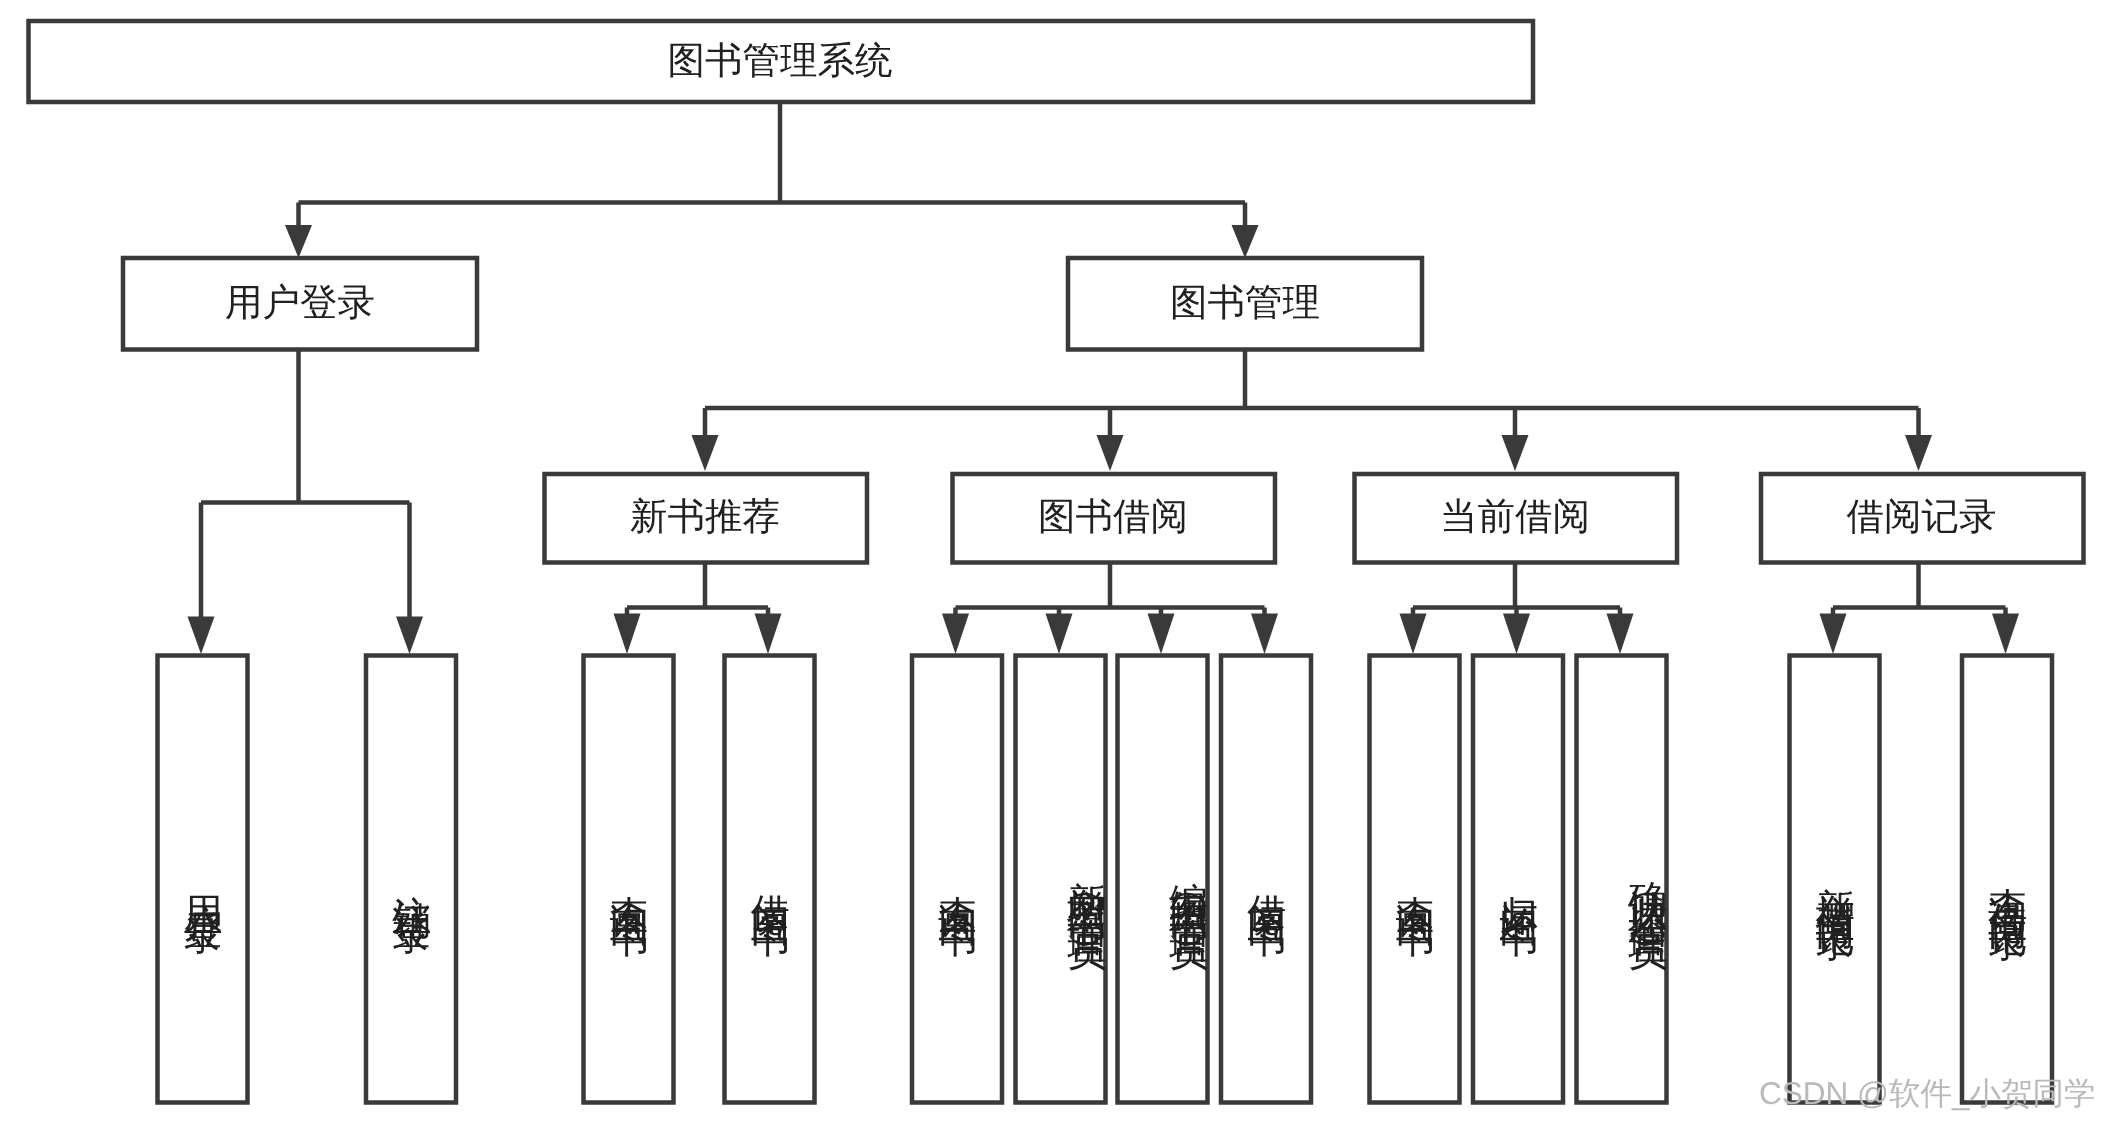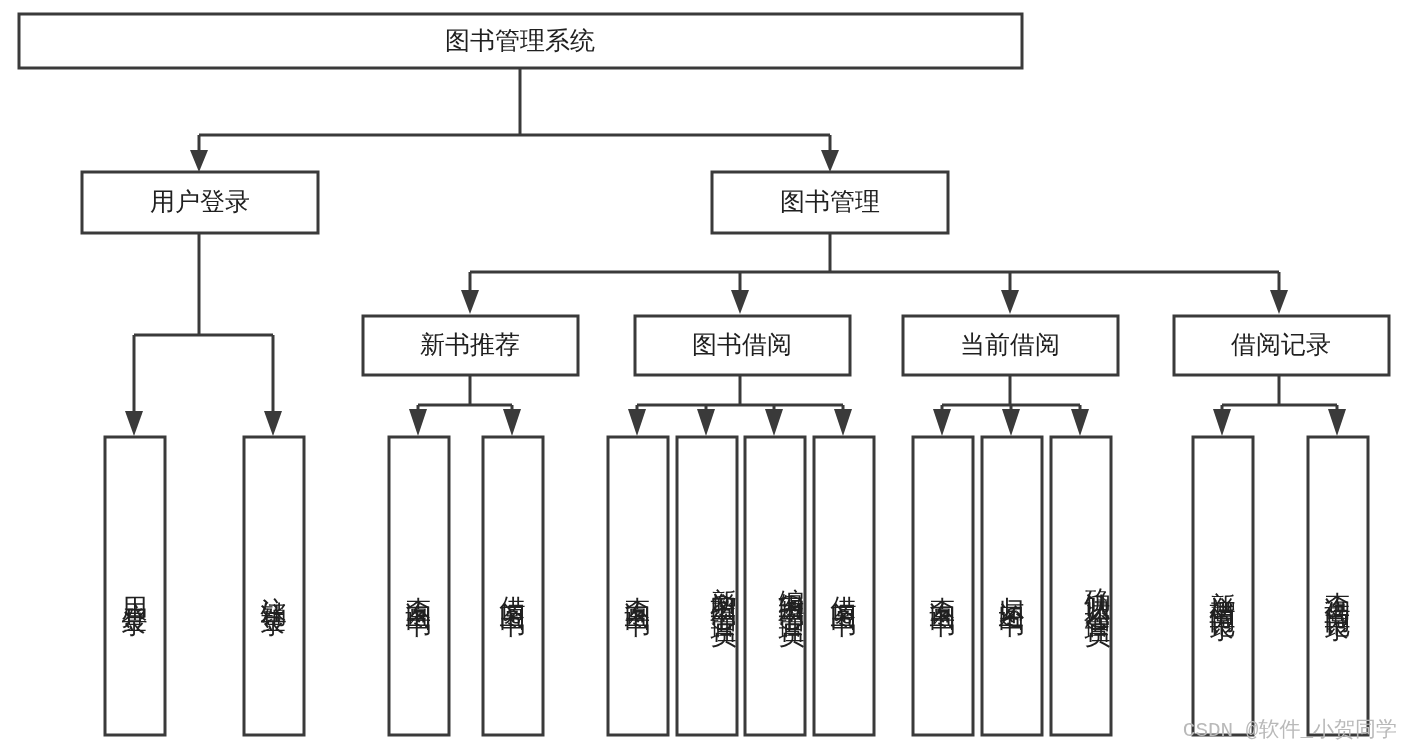--- a/index.html
+++ b/index.html
@@ -62,21 +62,21 @@
     white-space: nowrap;
     pointer-events: none;
   }
   .leaf-label.center-v {
     align-items: center;
   }
   .watermark {
     position: absolute;
     right: 8px;
     bottom: 4px;
-    font-family: Liberation Mono, monospace;
+    font-family: Liberation Sans, sans-serif;
     font-size: 21px;
     color: #b9b9b9;
     white-space: nowrap;
     user-select: none;
     margin-top: 48px;
   }
 </style>
 </head>
 <body>
 

